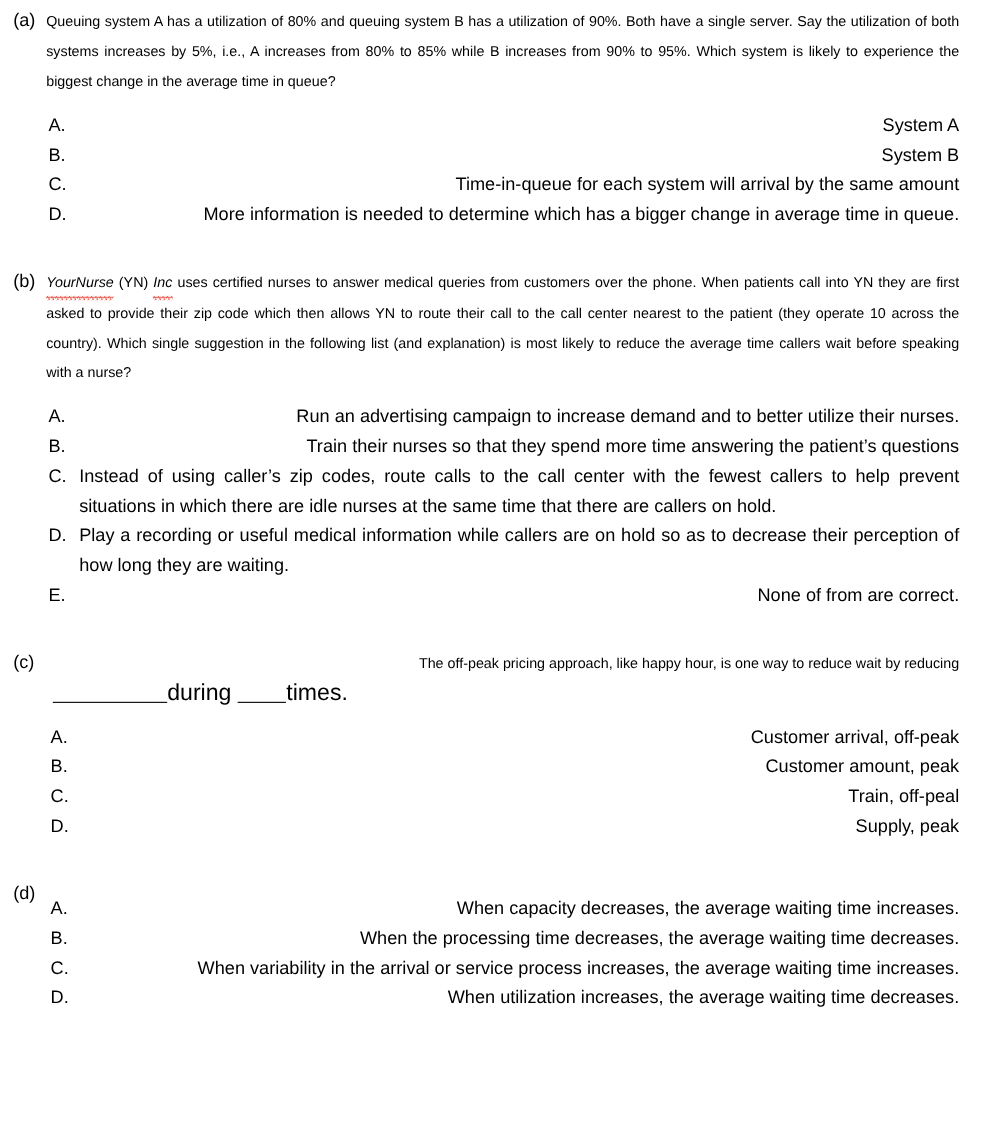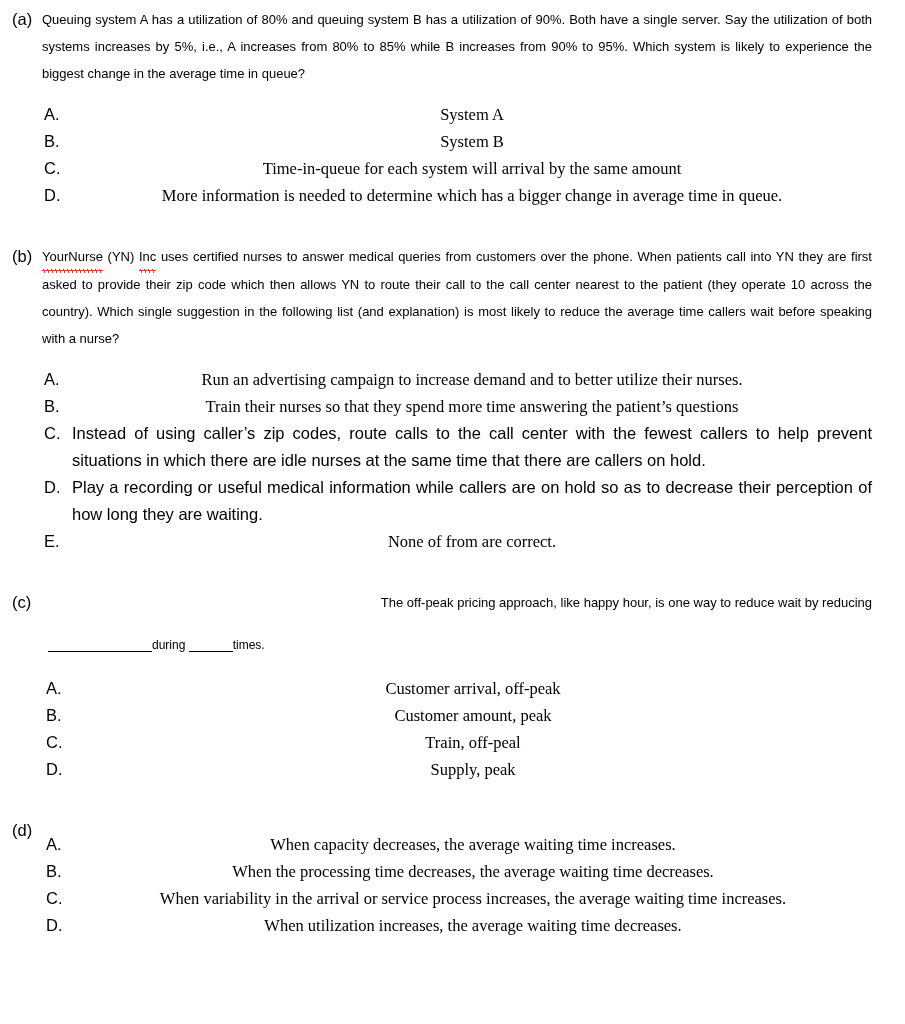--- a/index.html
+++ b/index.html
@@ -73,56 +73,56 @@
     width: 28px;
     white-space: nowrap;
   }
   .opt-text {
     flex: 1 1 auto;
     min-width: 0;
     text-align: justify;
     text-justify: inter-word;
   }
   .opt-text.ragged {
-    text-align: center;
-    font-family: Liberation Serif, serif;
+    text-align: right;
   }
 
   
   .indent-a .options { margin-left: 2px; }
   .indent-b .options { margin-left: 2px; }
   .indent-c .options { margin-left: 4px; }
   .indent-d .options { margin-left: 4px; }
 
   
   .q-gap-b { margin-top: 34px; }
   .q-gap-c { margin-top: 34px; }
   .q-gap-d { margin-top: 34px; }
 
   
   .blank-line {
-    font-size: 12px;
-    line-height: 27px;
-    margin: 16px;
+    font-size: 21px;
+    line-height: 27px;
+    margin: 0;
     margin-left: 6px;
     white-space: nowrap;
   }
   .blank {
     display: inline-block;
     border-bottom: 1.6px solid #000;
     vertical-align: -3px;
   }
   .blank.long  { width: 104px; }
   .blank.short { width: 44px; }
 
   
   .squiggle {
     position: relative;
     display: inline-block;
     padding-bottom: 1px;
+    font-style: italic;
   }
   .squiggle::after {
     content: "";
     position: absolute;
     left: 0;
     right: 0;
     bottom: -2px;
     height: 4px;
     background-image:
       radial-gradient(circle at 1px 3px, transparent 1.1px, #e23b2e 1.2px, #e23b2e 1.9px, transparent 2.0px),

